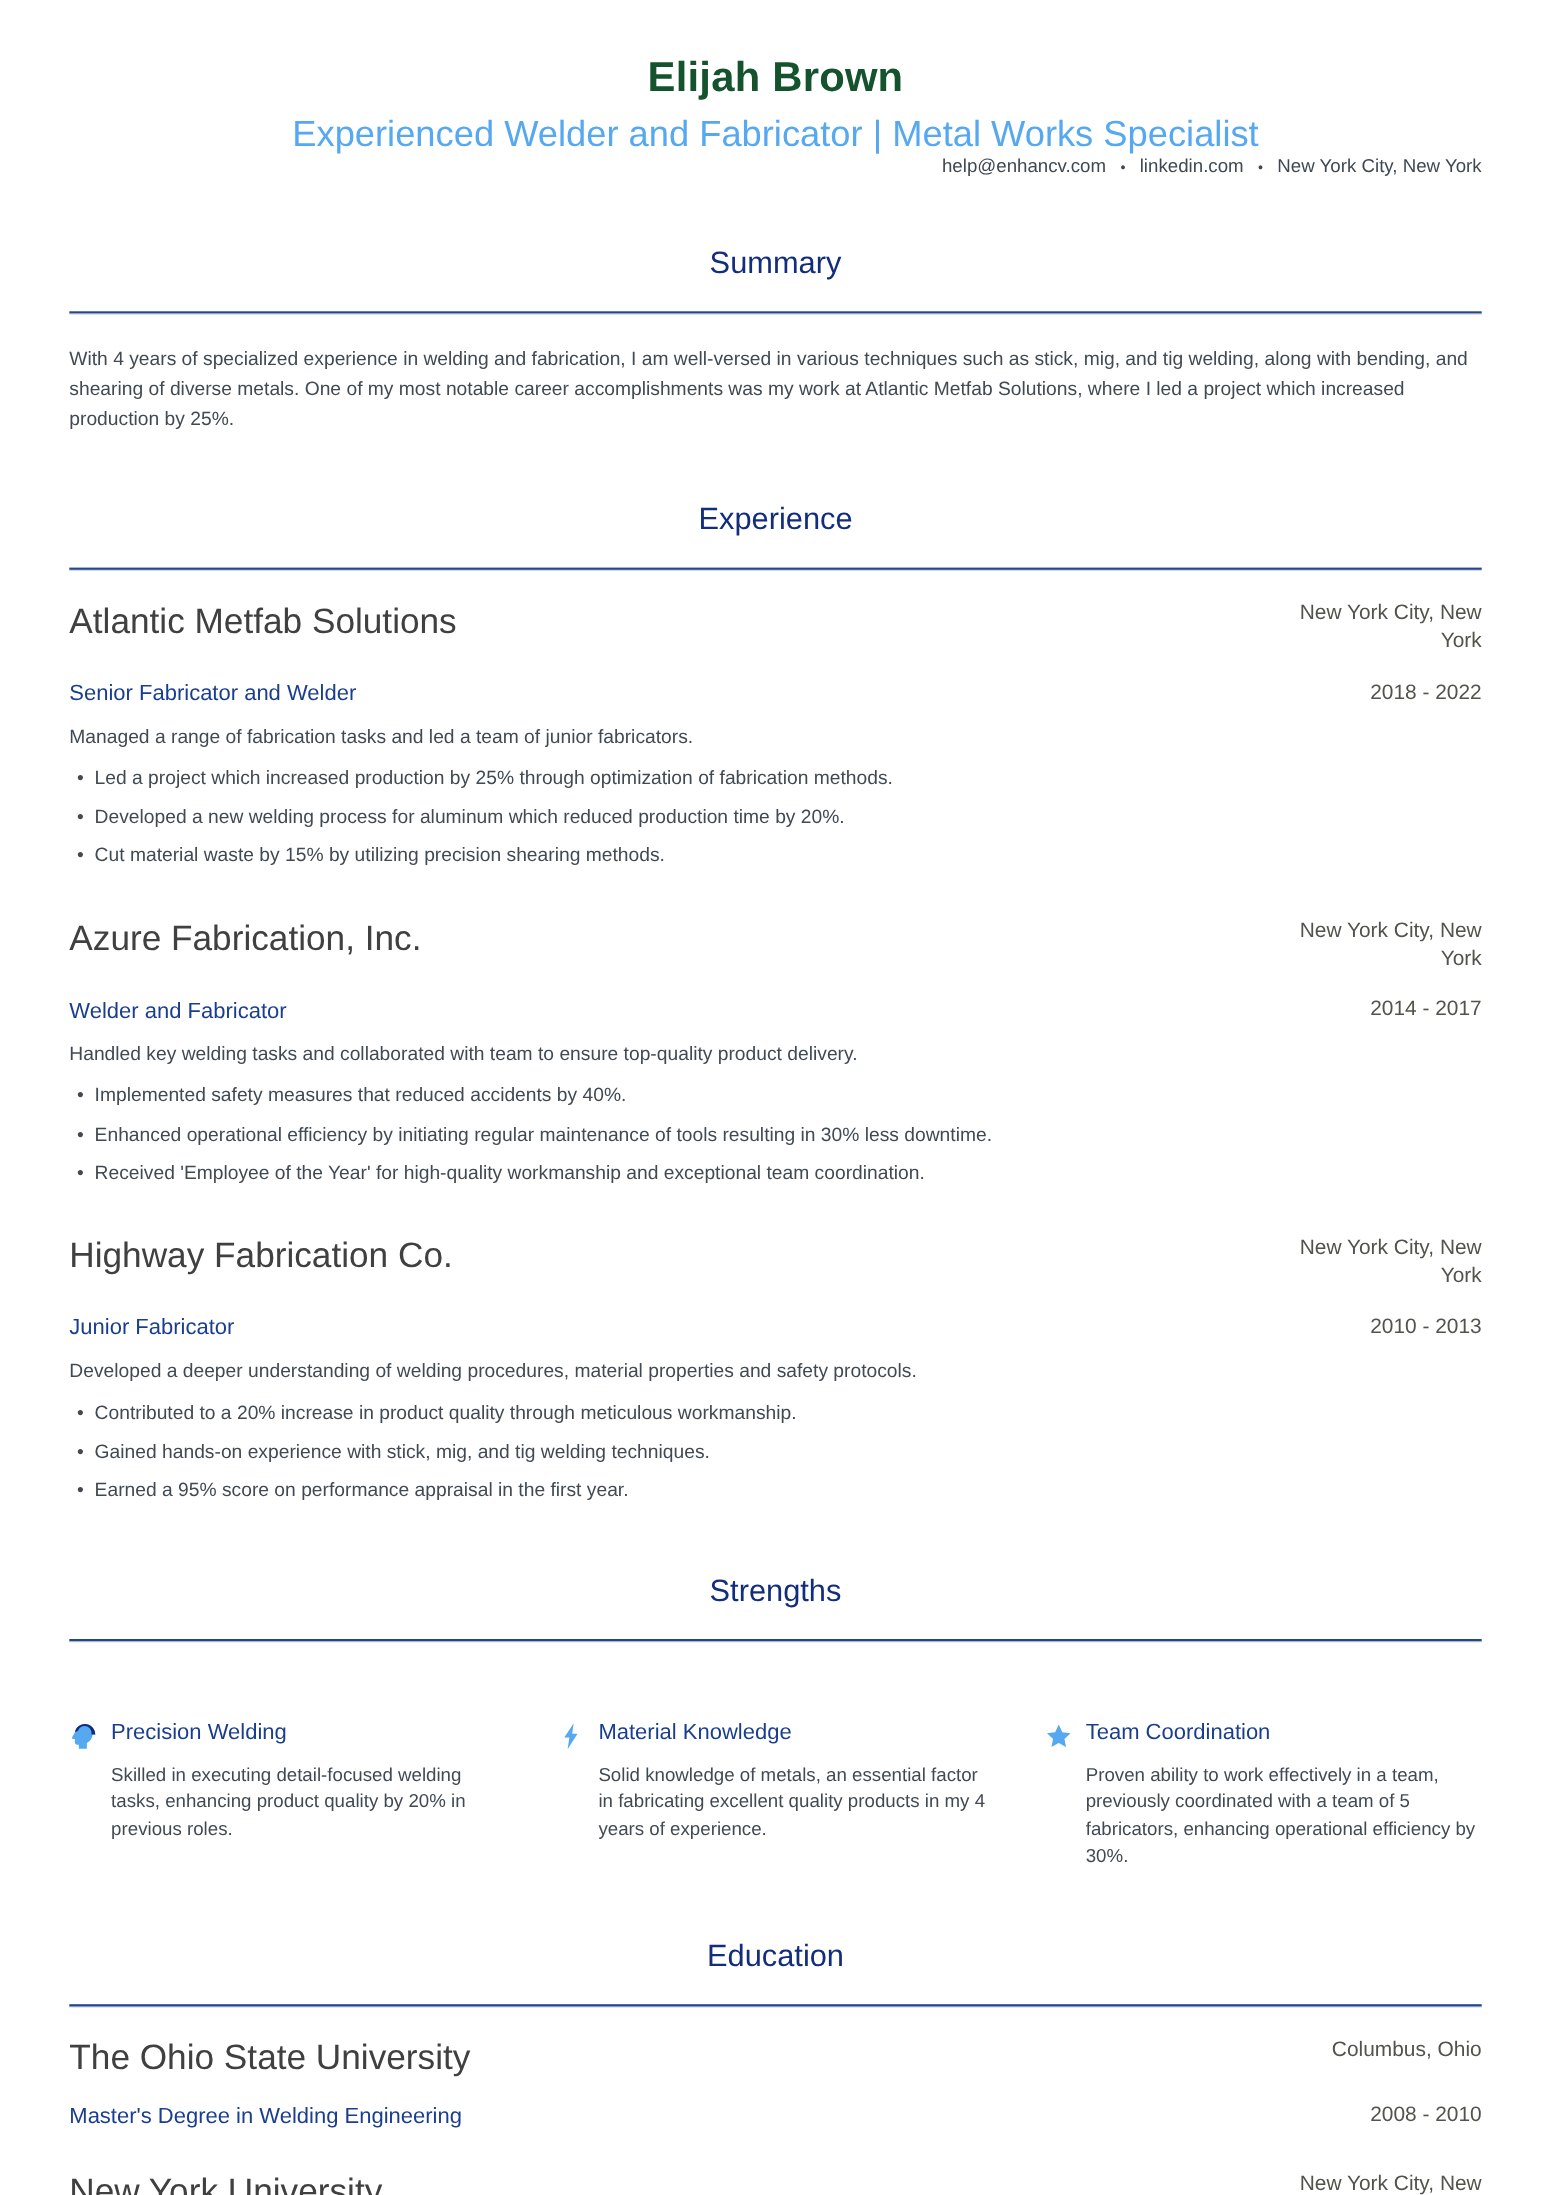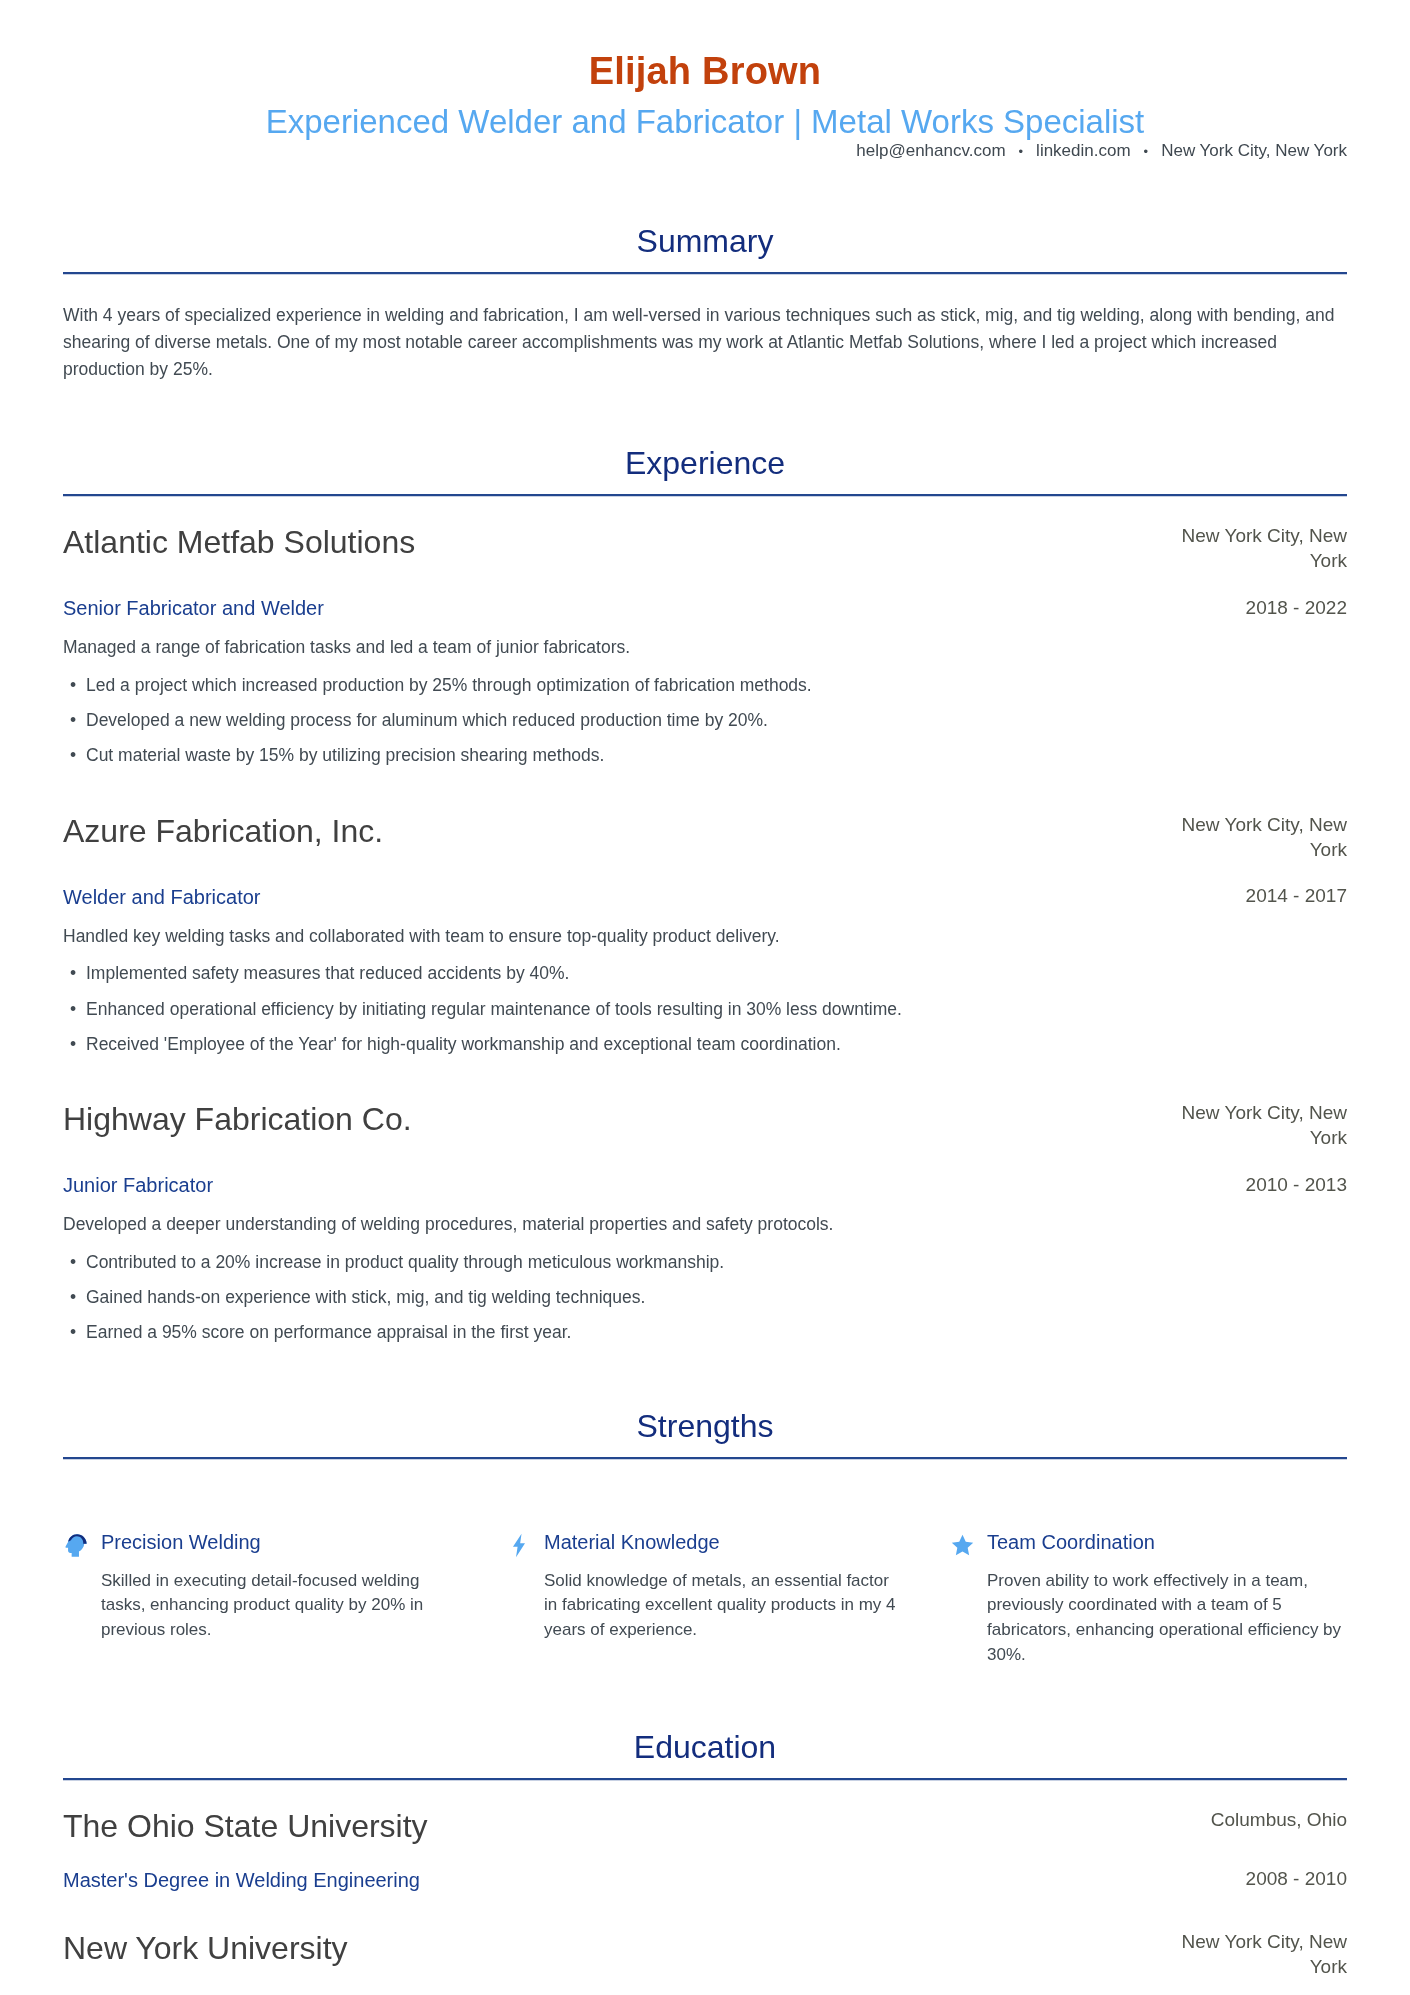--- a/index.html
+++ b/index.html
@@ -15,45 +15,45 @@
   .page {
     padding: 50px 63px 60px 63px;
   }
 
   
   .header { text-align: center; }
   .name {
     font-size: 38px;
     font-weight: 800;
     letter-spacing: 0.2px;
-    color: #c2410c;
+    color: #14532d;
   }
   .tagline {
     margin-top: 10px;
     font-size: 33px;
     color: #56a8f0;
   }
   .contact-line {
     font-size: 17px;
     color: #3f4850;
     display: flex;
     justify-content: flex-end;
     align-items: center;
     gap: 13px;
   }
   .contact-sep { font-size: 13px; color: #3f4850; }
 
   
   .section { margin-top: 62px; }
   .section-heading {
     text-align: center;
-    font-size: 32px;
+    font-size: 28px;
     font-weight: 400;
     color: #132d7d;
-    padding-bottom: 12px;
+    padding-bottom: 28px;
     border-bottom: 2px solid #23478f;
     box-shadow: 0 1px 0 rgba(35,71,143,0.25);
   }
   .section-body { padding-top: 28px; }
 
   .summary-text {
     font-size: 17.5px;
     line-height: 1.55;
     color: #414a52;
   }

